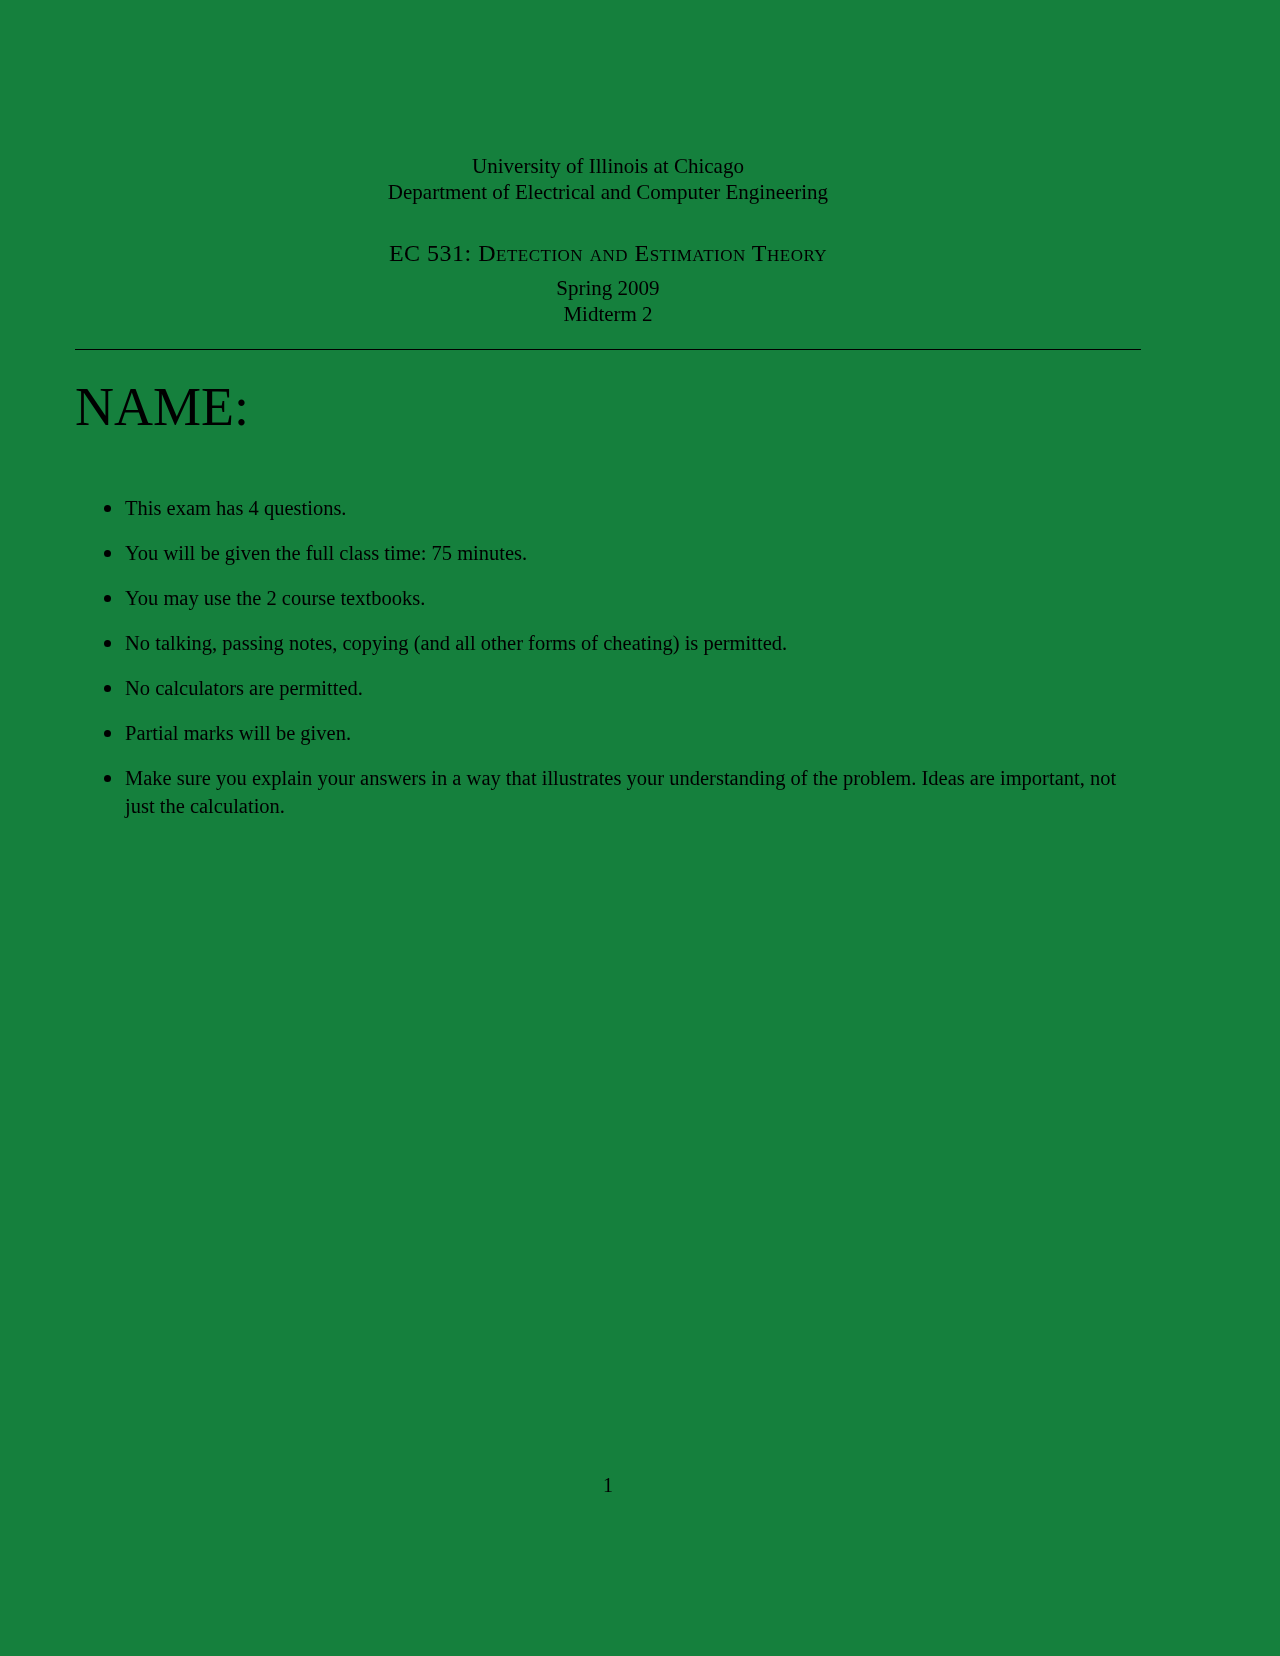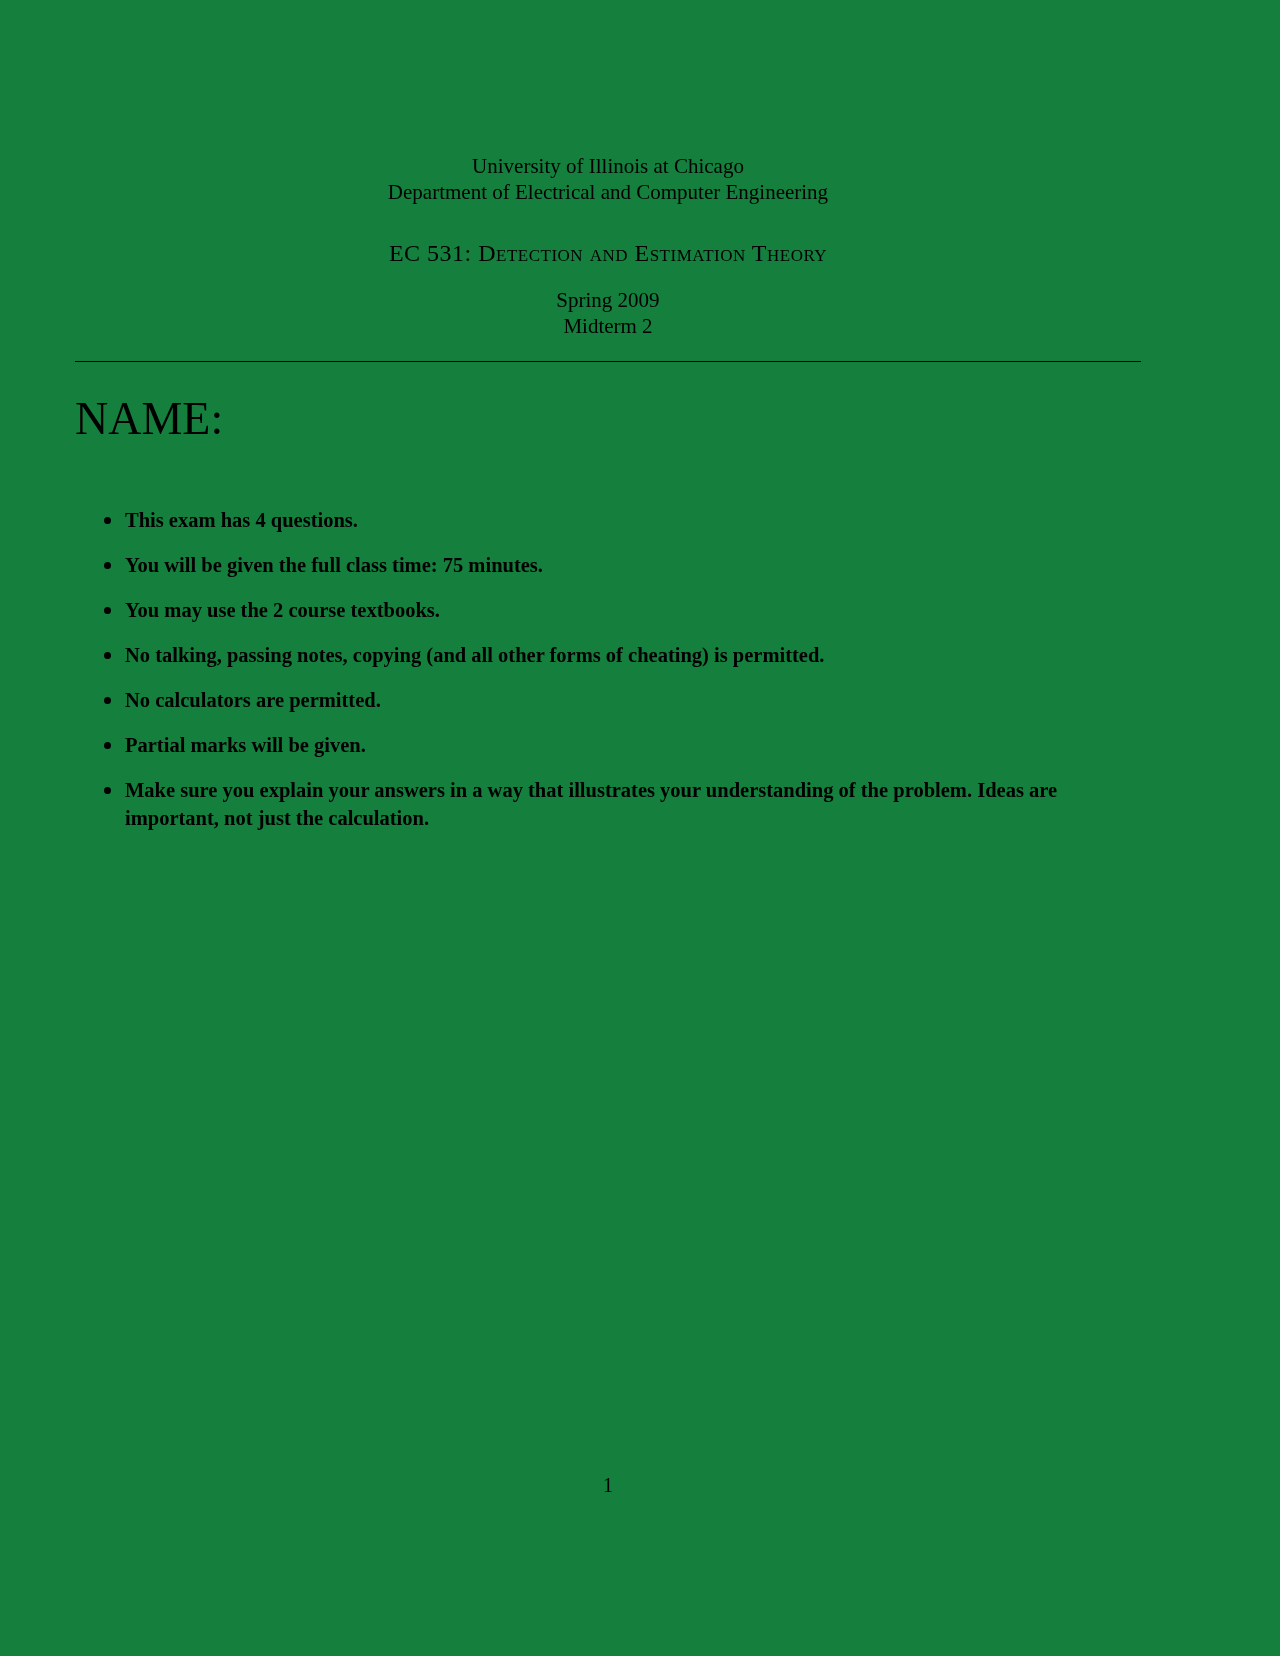--- a/index.html
+++ b/index.html
@@ -34,45 +34,44 @@
     margin-top: 32px;
     font-size: 24px;
     line-height: 32px;
     font-variant: small-caps;
     letter-spacing: 0.5px;
   }
   .term-line, .exam-line {
     font-size: 21px;
     line-height: 26px;
   }
-  .term-line { margin-top: 18px; }
+  .term-line { margin-top: 6px; }
   .rule {
     border: none;
     border-top: 1.5px solid #000000;
     margin: 22px 0 0 0;
     width: 100%;
   }
   .name-heading {
     margin-top: 32px;
-    font-size: 46px;
+    font-size: 54px;
     line-height: 50px;
     font-weight: normal;
   }
   ul.instructions {
     margin: 62px 0 0 0;
     padding: 0 0 0 50px;
     list-style: none;
   }
   ul.instructions li {
     position: relative;
     font-size: 20.5px;
     line-height: 28px;
     margin-bottom: 17px;
     padding-left: 0;
-    font-weight: bold;
   }
   ul.instructions li::before {
     content: "";
     position: absolute;
     left: -21px;
     top: 11px;
     width: 7px;
     height: 7px;
     border-radius: 50%;
     background: #000000;

